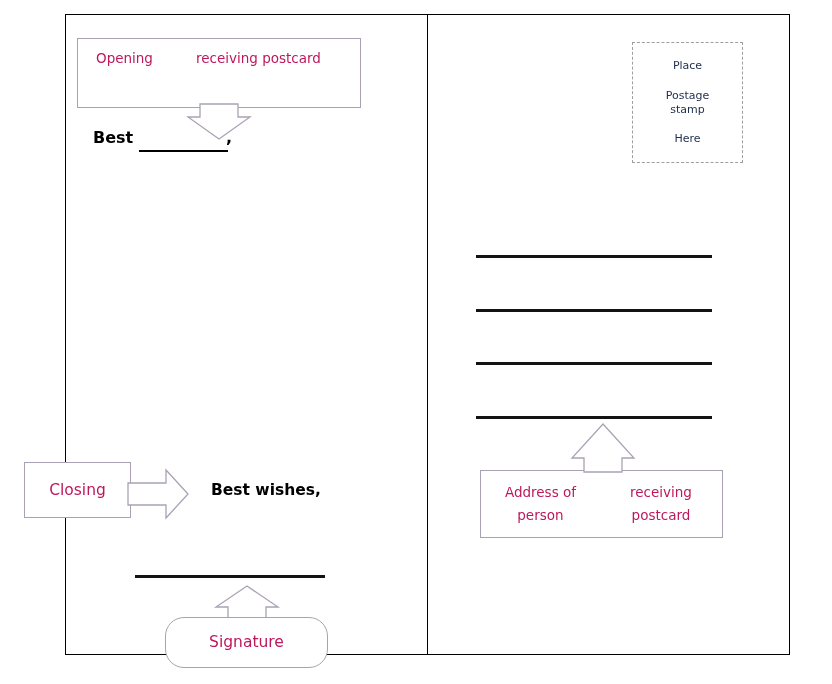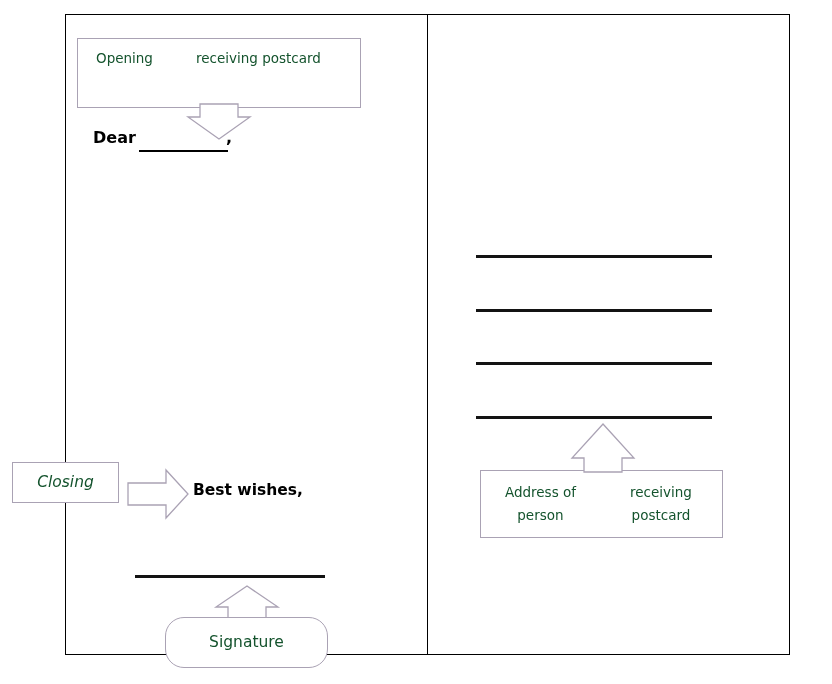--- a/index.html
+++ b/index.html
@@ -35,21 +35,21 @@
     border-left: 1.6px solid #000000;
   }
 
   
   .callout {
     position: absolute;
     box-sizing: border-box;
     border: 1.3px solid #aaa2b4;
     background: #ffffff;
     font-family: "DejaVu Sans", sans-serif;
-    color: #14532d;
+    color: #be185d;
     display: flex;
     align-items: center;
     justify-content: center;
     text-align: center;
     line-height: 1.55;
   }
 
   
   #opening-box {
     left: 77px;
@@ -74,27 +74,26 @@
     text-align: justify;
     text-align-last: justify;
   }
   #opening-box .lbl-name .l2 {
     display: block;
     text-align-last: left;
   }
 
   
   #closing-box {
-    left: 12px;
+    left: 24px;
     top: 462px;
     width: 107px;
-    height: 41px;
+    height: 56px;
     font-size: 15.5px;
     z-index: 6;
-    font-style: italic;
   }
 
   
   #signature-box {
     left: 165px;
     top: 617px;
     width: 163px;
     height: 51px;
     font-size: 15.5px;
     z-index: 6;
@@ -156,21 +155,21 @@
     border-top: 2.6px solid #000000;
     z-index: 3;
   }
   #dear-comma {
     left: 226px;
     top: 128px;
     font-size: 16px;
     z-index: 4;
   }
   #best-wishes {
-    left: 193px;
+    left: 211px;
     top: 481px;
     font-size: 15.5px;
   }
 
   
   .ruled {
     position: absolute;
     height: 0;
     border-top: 3px solid #131313;
   }
@@ -217,21 +216,21 @@
       </span>
     </div>
   </div>
 
   <div class="arrow" id="arrow-opening">
     <svg width="62" height="36" viewBox="0 0 62 36">
       <path d="M12 0 L12 13 L0 13 L31 35 L62 13 L50 13 L50 0 Z"></path>
     </svg>
   </div>
 
-  <span class="hw-bold" id="dear-text">Dear</span>
+  <span class="hw-bold" id="dear-text">Best</span>
   <div id="dear-blank"></div>
   <span class="hw-bold" id="dear-comma">,</span>
 
   <div class="callout" id="closing-box">
     <span>Closing</span>
   </div>
 
   <div class="arrow" id="arrow-closing">
     <svg width="60" height="48" viewBox="0 0 60 48">
       <path d="M0 13 L38 13 L38 0 L60 24 L38 48 L38 35 L0 35 Z"></path>
@@ -245,20 +244,28 @@
   <div class="arrow" id="arrow-signature">
     <svg width="62" height="32" viewBox="0 0 62 32">
       <path d="M31 0 L62 21 L50 21 L50 32 L12 32 L12 21 L0 21 Z"></path>
     </svg>
   </div>
 
   <div class="callout" id="signature-box">
     <span>Signature</span>
   </div>
 
+  <div id="stamp-box">
+    <span>Place</span>
+    <span>
+      <span>Postage</span><br>
+      <span>stamp</span>
+    </span>
+    <span>Here</span>
+  </div>
 
   <div class="ruled" style="left:476px; top:255px; width:236px;"></div>
   <div class="ruled" style="left:476px; top:309px; width:236px;"></div>
   <div class="ruled" style="left:476px; top:362px; width:236px;"></div>
   <div class="ruled" style="left:476px; top:416px; width:236px;"></div>
 
   <div class="arrow" id="arrow-address">
     <svg width="62" height="48" viewBox="0 0 62 48">
       <path d="M31 0 L62 34 L50 34 L50 48 L12 48 L12 34 L0 34 Z"></path>
     </svg>

